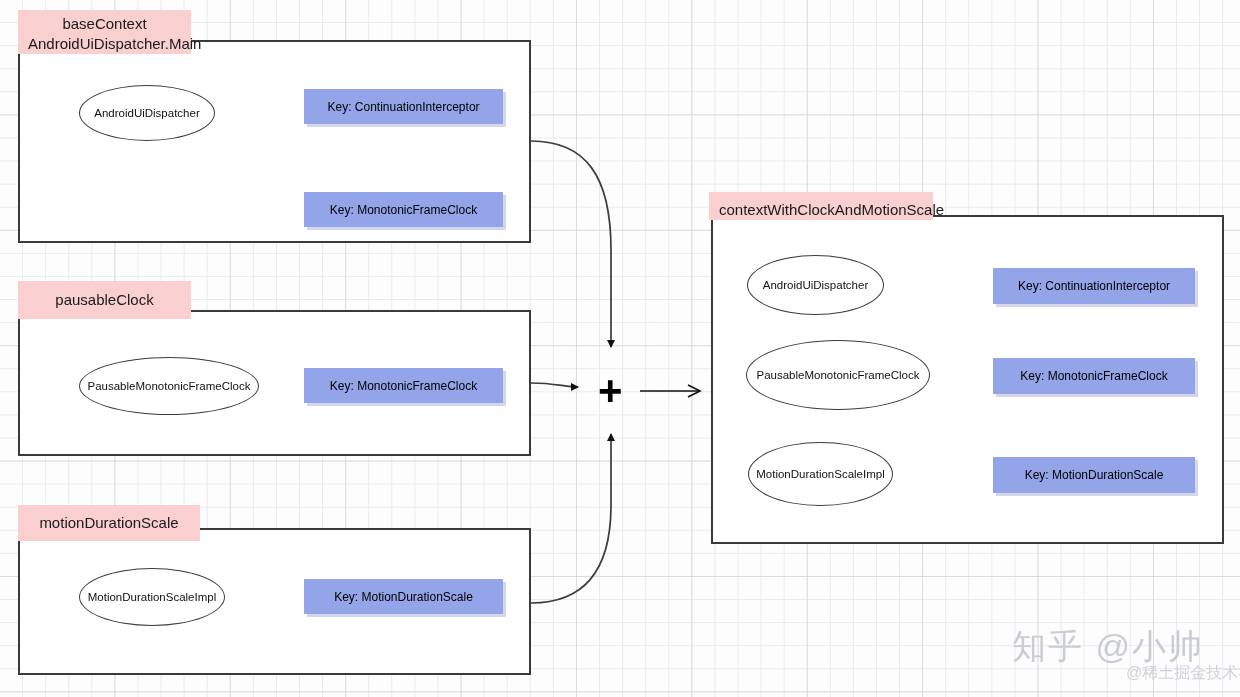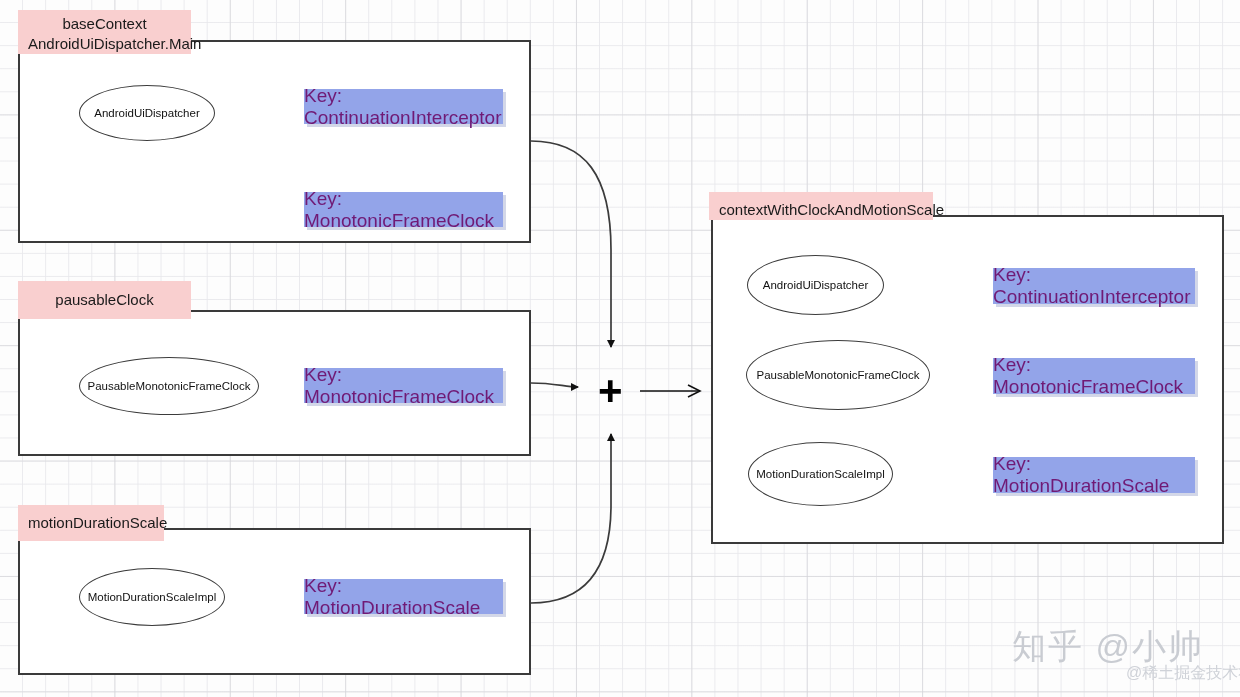--- a/index.html
+++ b/index.html
@@ -53,26 +53,26 @@
     justify-content: center;
     box-sizing: border-box;
     color: #111111;
     text-align: center;
     z-index: 3;
   }
 
   .keybox {
     position: absolute;
     background: #93a4e9;
-    color: #701a75;
+    color: #000000;
     display: flex;
     align-items: center;
     justify-content: center;
     box-sizing: border-box;
-    font-size: 19px;
+    font-size: 12px;
     box-shadow: 3px 3px 0 rgba(150,160,200,0.42);
     z-index: 3;
   }
 
   .plus-sign {
     position: absolute;
     color: #000000;
     font-size: 42px;
     font-weight: bold;
     line-height: 1;
@@ -139,21 +139,21 @@
 
   <div class="keybox" style="left:304px; top:192px; width:199px; height:35px;">Key: MonotonicFrameClock</div>
 
   <div class="group-box" style="left:18px; top:310px; width:513px; height:146px;"></div>
   <div class="group-label" style="left:18px; top:281px; width:173px; height:38px; line-height:30px;">pausableClock</div>
 
   <div class="ellipse" style="left:79px; top:357px; width:180px; height:58px; font-size:11.5px;">PausableMonotonicFrameClock</div>
   <div class="keybox" style="left:304px; top:368px; width:199px; height:35px;">Key: MonotonicFrameClock</div>
 
   <div class="group-box" style="left:18px; top:528px; width:513px; height:147px;"></div>
-  <div class="group-label" style="left:18px; top:505px; width:146px; height:36px; line-height:28px;">motionDurationScale</div>
+  <div class="group-label" style="left:18px; top:505px; width:182px; height:36px; line-height:28px;">motionDurationScale</div>
 
   <div class="ellipse" style="left:79px; top:568px; width:146px; height:58px; font-size:11.5px;">MotionDurationScaleImpl</div>
   <div class="keybox" style="left:304px; top:579px; width:199px; height:35px;">Key: MotionDurationScale</div>
 
   <div class="plus-sign" style="left:598px; top:370px;">+</div>
 
   <div class="group-box" style="left:711px; top:215px; width:513px; height:329px;"></div>
   <div class="group-label" style="left:709px; top:192px; width:224px; height:28px; line-height:28px;">contextWithClockAndMotionScale</div>
 
   <div class="ellipse" style="left:747px; top:255px; width:137px; height:60px; font-size:11.5px;">AndroidUiDispatcher</div>

